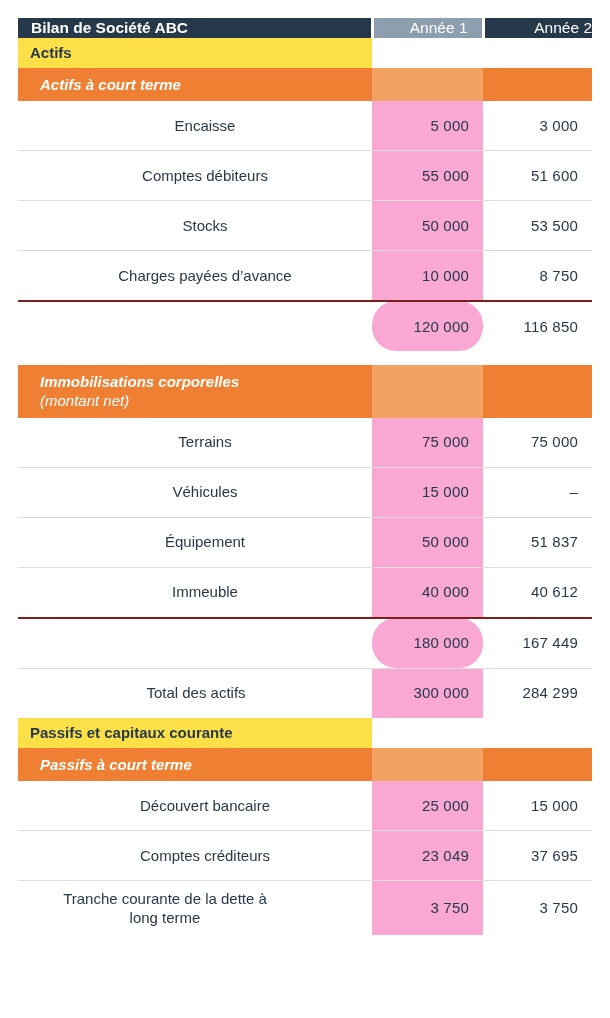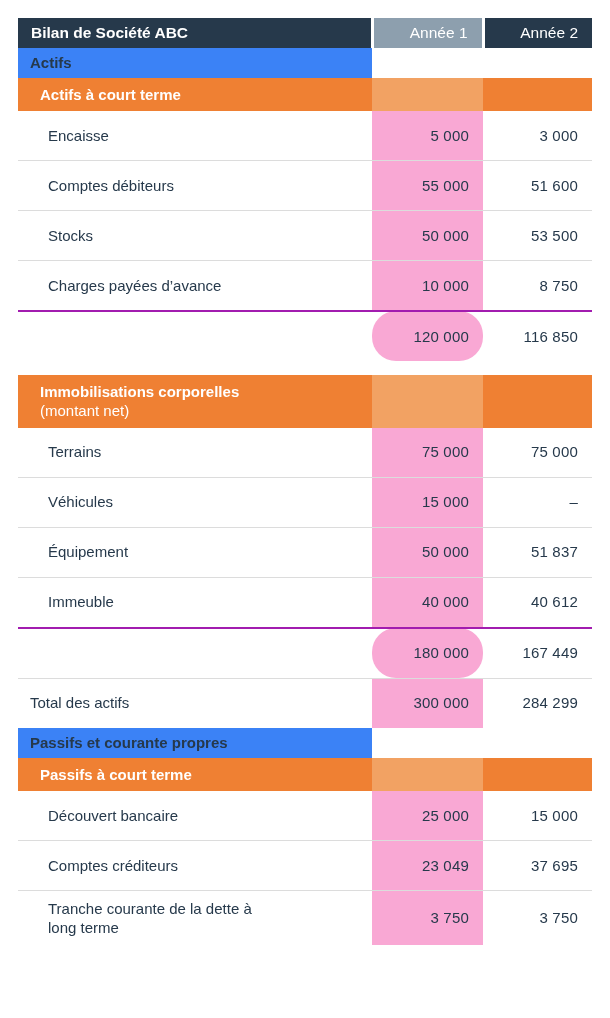--- a/index.html
+++ b/index.html
@@ -37,81 +37,82 @@
   td {
     padding: 0;
     vertical-align: middle;
     font-size: 15px;
     line-height: 1.28;
   }
 
   td.label {
     padding: 8px 10px 8px 30px;
     color: #26394b;
+    text-align: center;
   }
   td.num {
     text-align: right;
     padding: 8px 14px 8px 8px;
     color: #26394b;
     white-space: nowrap;
     letter-spacing: .2px;
   }
   td.y1 { background: #f9a8d4; }
   td.y2 { background: #ffffff; }
 
   
   tr.titlebar td {
     background: #26394b;
     color: #ffffff;
     font-weight: bold;
     font-size: 15.5px;
-    height: 30px;
+    height: 20px;
     padding-top: 0;
     padding-bottom: 0;
   }
   tr.titlebar td.title-label {
     padding-left: 13px;
     border-right: 3px solid #ffffff;
   }
   tr.titlebar td.title-y1 {
     background: #8d9fae;
     text-align: right;
     padding-right: 14px;
     border-right: 3px solid #ffffff;
     font-weight: normal;
   }
   tr.titlebar td.title-y2 {
     text-align: right;
-    padding-right: 14px;
     font-weight: normal;
   }
 
   
   tr.caption td {
-    background: #3b82f6;
+    background: #fde047;
     font-weight: bold;
     font-size: 15px;
     height: 30px;
     padding-left: 12px;
     color: #26394b;
   }
   tr.caption td.cap-y1, tr.caption td.cap-y2 { background: #ffffff; }
 
   
   tr.grouphead td {
     background: #ef8033;
     color: #ffffff;
     font-size: 15px;
     padding-top: 7px;
     padding-bottom: 7px;
   }
   tr.grouphead td.gh-label {
     padding-left: 22px;
     padding-right: 12px;
     font-weight: bold;
+    font-style: italic;
   }
   tr.grouphead td.gh-label .sub {
     font-weight: normal;
   }
   tr.grouphead td.gh-y1 {
     background: #f2a263;
     text-align: right;
     padding-right: 14px;
     color: #ffffff;
   }
@@ -124,21 +125,21 @@
 
   
   tr.item td {
     border-top: 1px solid #dcdcdc;
     height: 33px;
   }
   tr.item.first td { border-top: 0; }
 
   
   tr.subtotal td {
-    border-top: 2px solid #a21caf;
+    border-top: 2px solid #7f1d1d;
     height: 33px;
     border-radius: 24px;
   }
   tr.total td {
     border-top: 1px solid #dcdcdc;
     height: 33px;
   }
   tr.total td.label {
     padding-left: 12px;
   }
@@ -253,21 +254,21 @@
         <td class="num y2">167 449</td>
       </tr>
 
       <tr class="total">
         <td class="label">Total des actifs</td>
         <td class="num y1">300 000</td>
         <td class="num y2">284 299</td>
       </tr>
 
       <tr class="caption">
-        <td>Passifs et courante propres</td>
+        <td>Passifs et capitaux courante</td>
         <td class="cap-y1"></td>
         <td class="cap-y2"></td>
       </tr>
 
       <tr class="grouphead">
         <td class="gh-label">Passifs à court terme</td>
         <td class="gh-y1"></td>
         <td class="gh-y2"></td>
       </tr>
 

